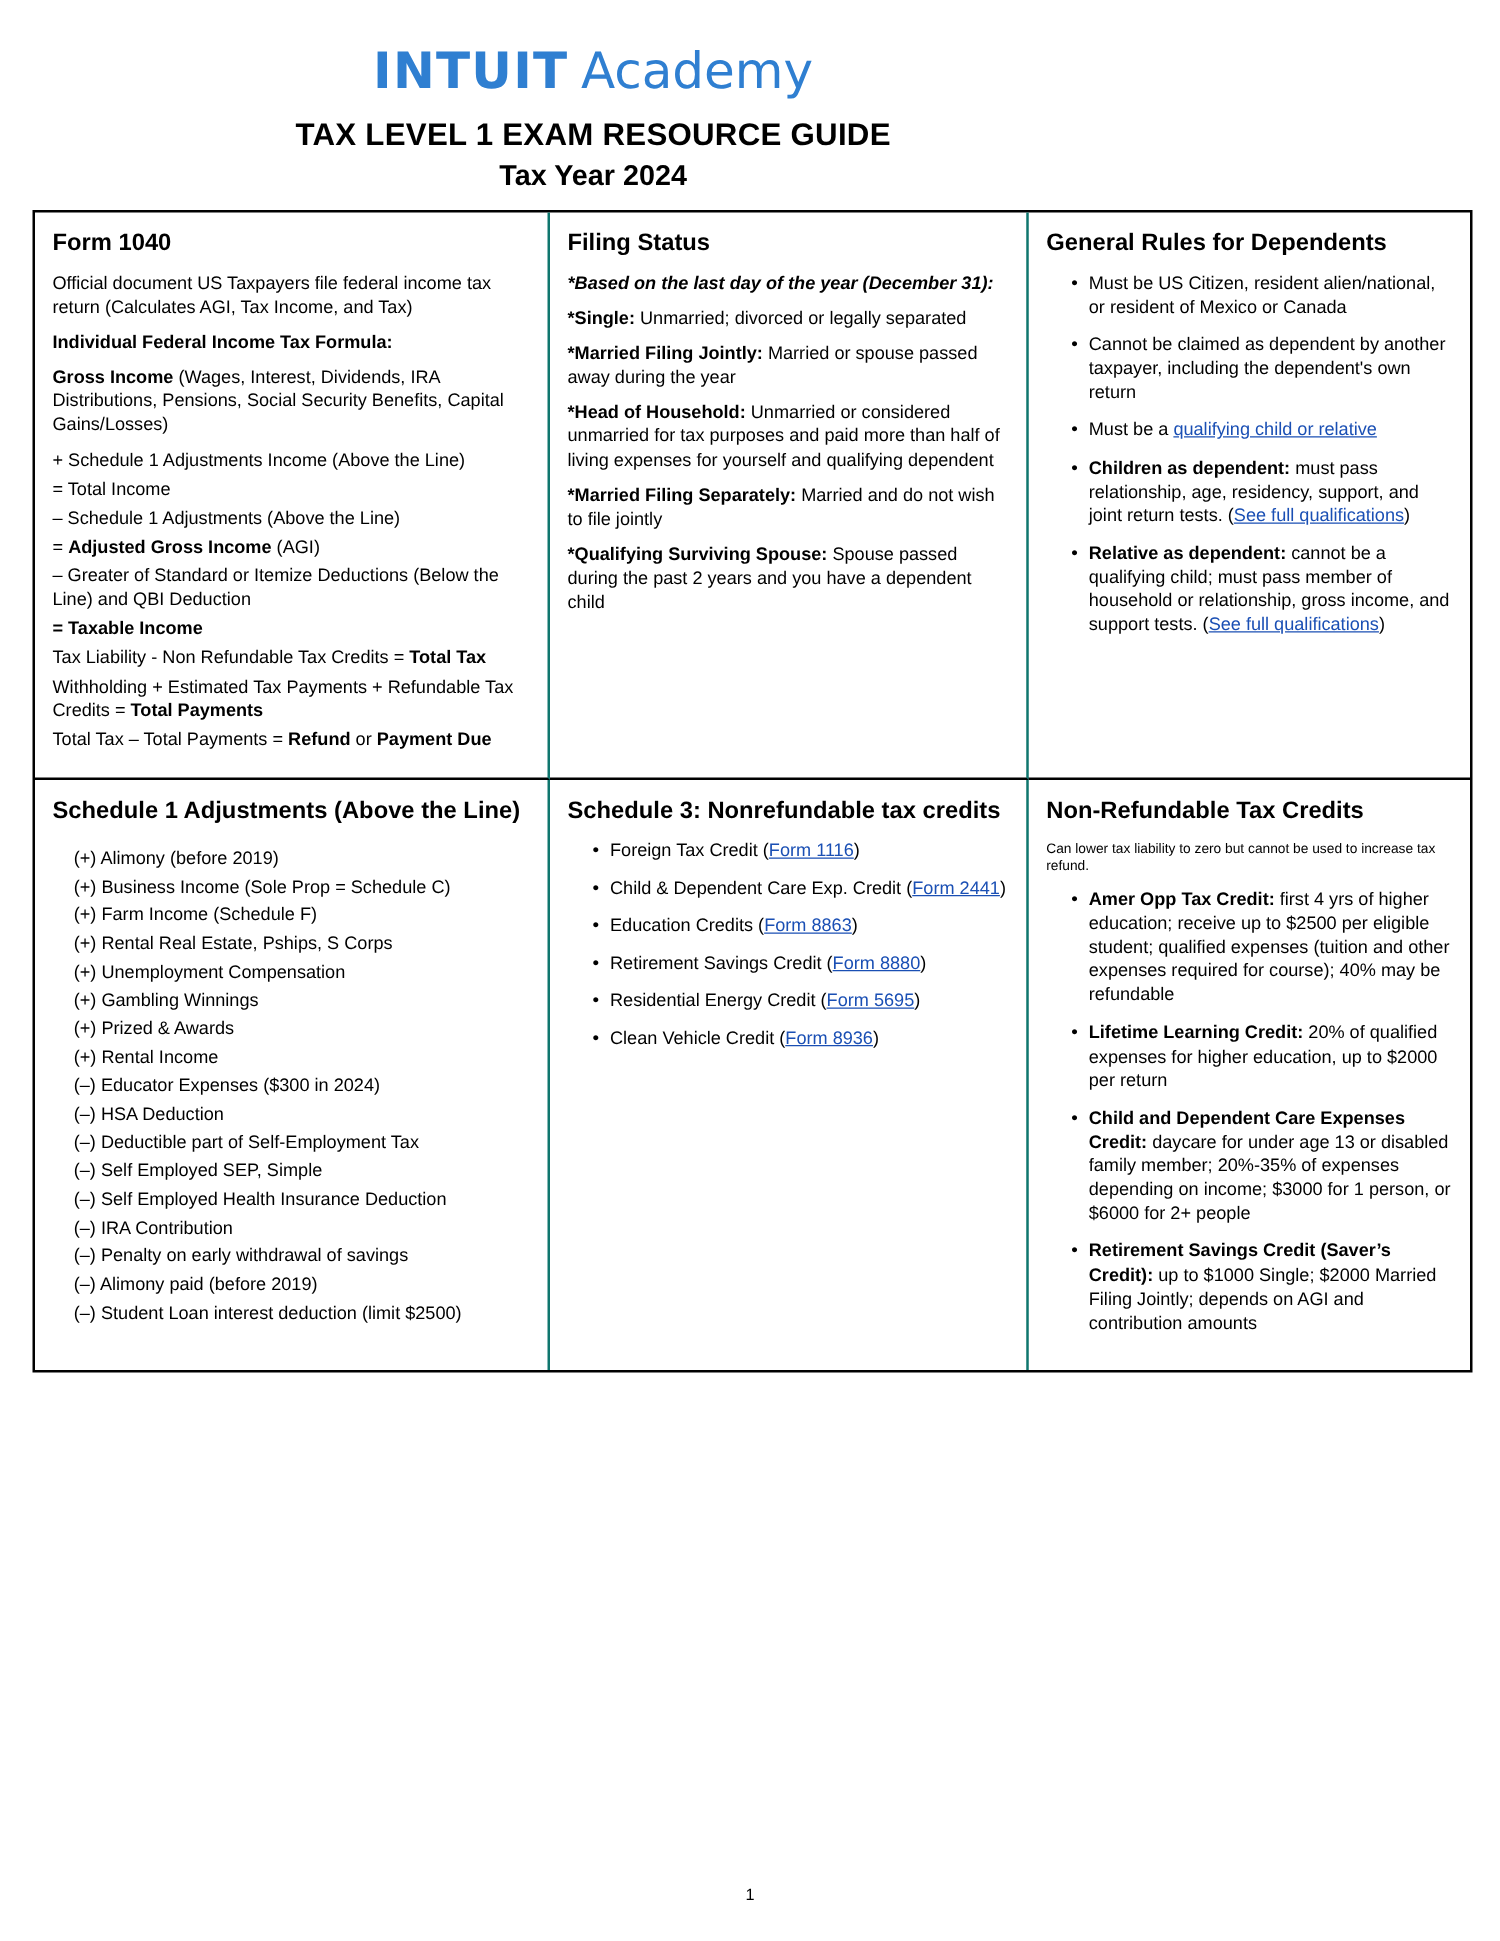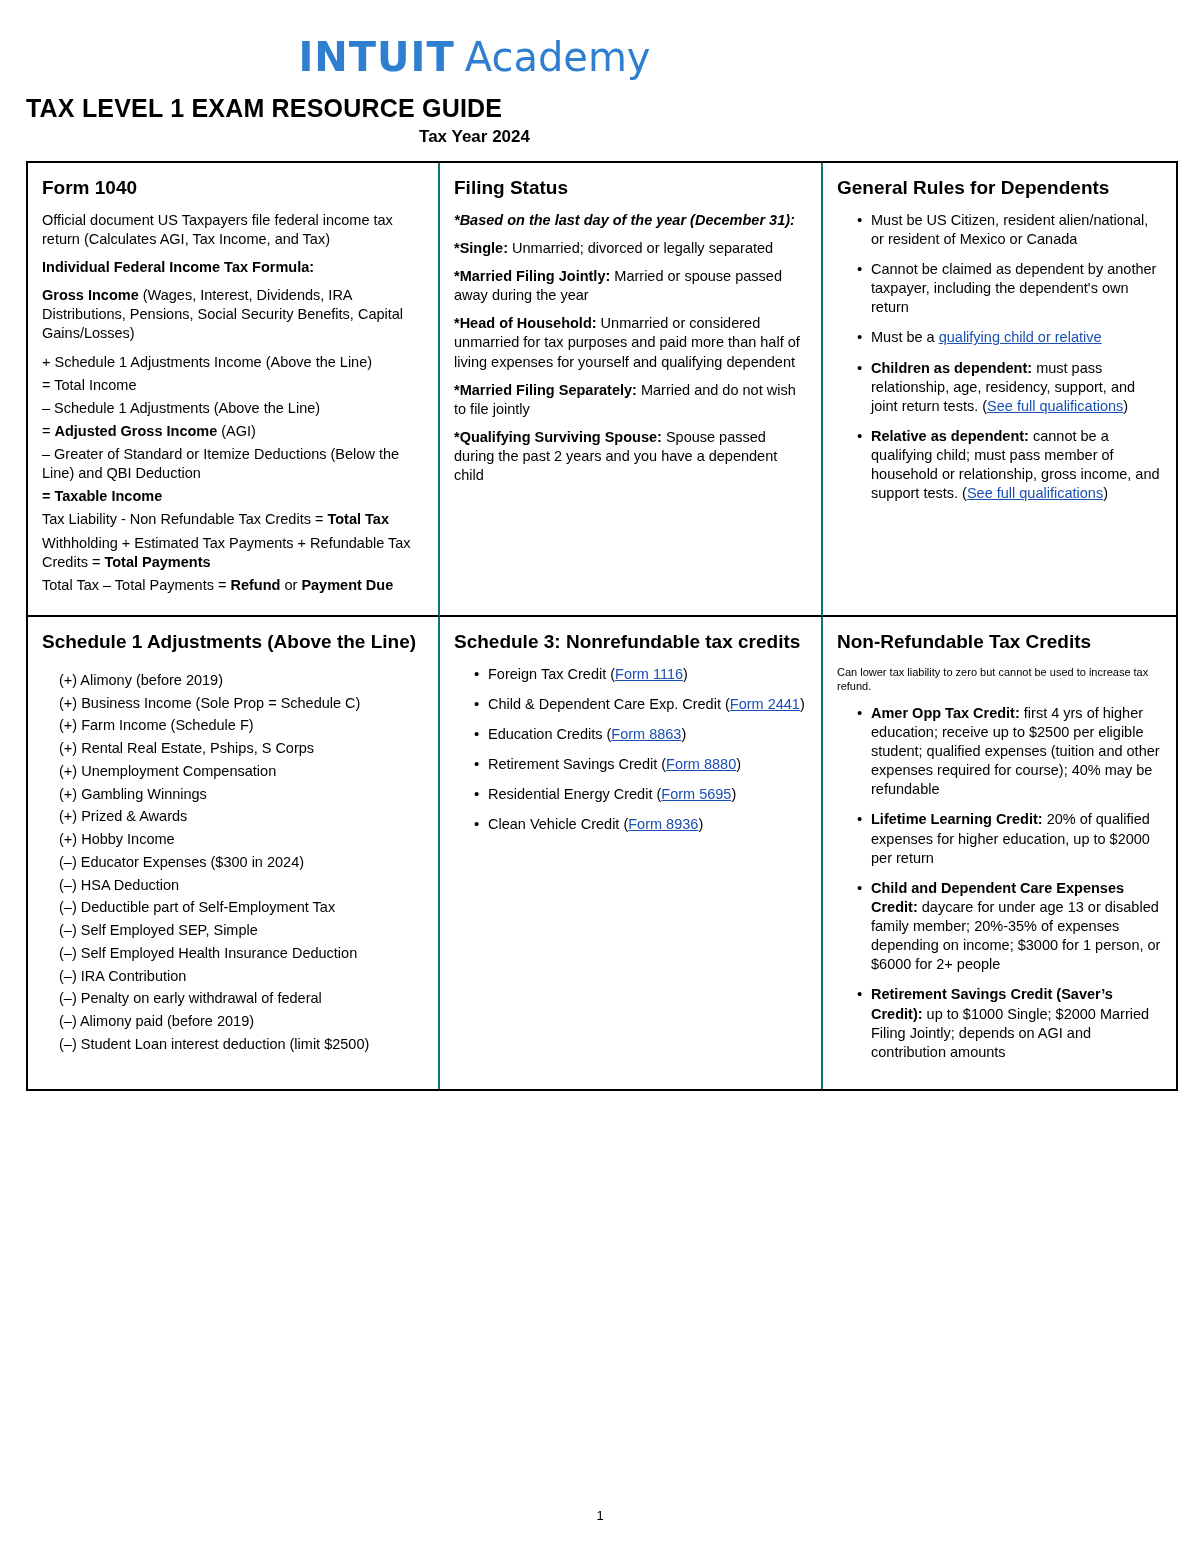--- a/index.html
+++ b/index.html
@@ -36,29 +36,29 @@
     color: #2f7fd1;
   }
   .brand .academy {
     font-family: "DejaVu Sans", sans-serif;
     font-weight: normal;
     font-size: 40px;
     color: #2f7fd1;
     margin-left: 10px;
   }
   .doc-title {
-    text-align: left;
+    text-align: center;
     font-size: 25px;
     font-weight: bold;
     letter-spacing: 0.2px;
     margin-top: 14px;
   }
   .doc-subtitle {
     text-align: center;
-    font-size: 17px;
+    font-size: 23px;
     font-weight: bold;
     margin-top: 4px;
     margin-bottom: 14px;
   }
   
   .grid {
     border: 2px solid #000;
     display: flex;
     flex-direction: column;
     width: 1148px;
@@ -203,28 +203,28 @@
       <div class="cell col1">
         <h2><span>Schedule 1 Adjustments</span><span class="light"> (Above the Line)</span></h2>
         <ul class="plain">
           <li>(+) Alimony (before 2019)</li>
           <li>(+) Business Income (Sole Prop = Schedule C)</li>
           <li>(+) Farm Income (Schedule F)</li>
           <li>(+) Rental Real Estate, Pships, S Corps</li>
           <li>(+) Unemployment Compensation</li>
           <li>(+) Gambling Winnings</li>
           <li>(+) Prized &amp; Awards</li>
-          <li>(+) Hobby Income</li>
+          <li>(+) Rental Income</li>
           <li>(–) Educator Expenses ($300 in 2024)</li>
           <li>(–) HSA Deduction</li>
           <li>(–) Deductible part of Self-Employment Tax</li>
           <li>(–) Self Employed SEP, Simple</li>
           <li>(–) Self Employed Health Insurance Deduction</li>
           <li>(–) IRA Contribution</li>
-          <li>(–) Penalty on early withdrawal of federal</li>
+          <li>(–) Penalty on early withdrawal of savings</li>
           <li>(–) Alimony paid (before 2019)</li>
           <li>(–) Student Loan interest deduction (limit $2500)</li>
         </ul>
       </div>
 
       <div class="cell col2">
         <h2>Schedule 3: Nonrefundable tax credits</h2>
         <ul class="bullets">
           <li><span>Foreign Tax Credit (</span><a class="link" href="#">Form 1116</a><span>)</span></li>
           <li><span>Child &amp; Dependent Care Exp. Credit (</span><a class="link" href="#">Form 2441</a><span>)</span></li>

